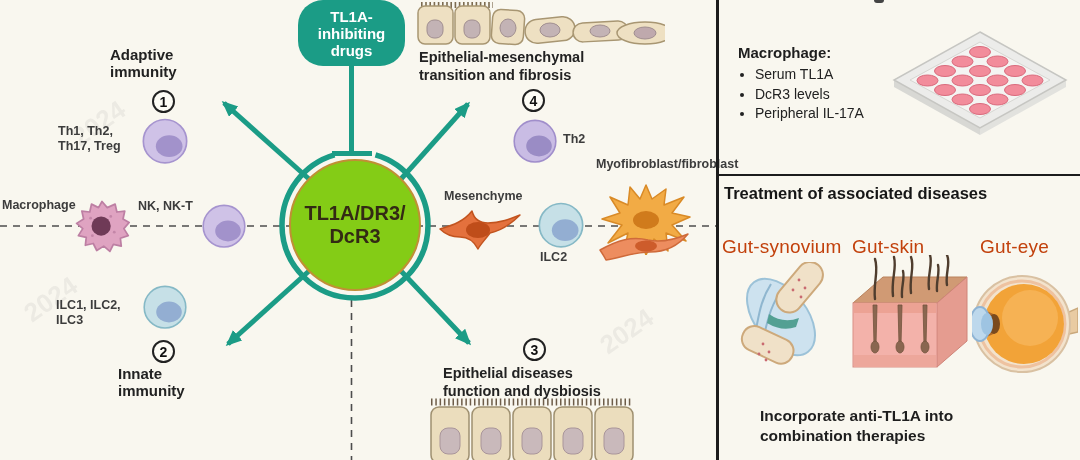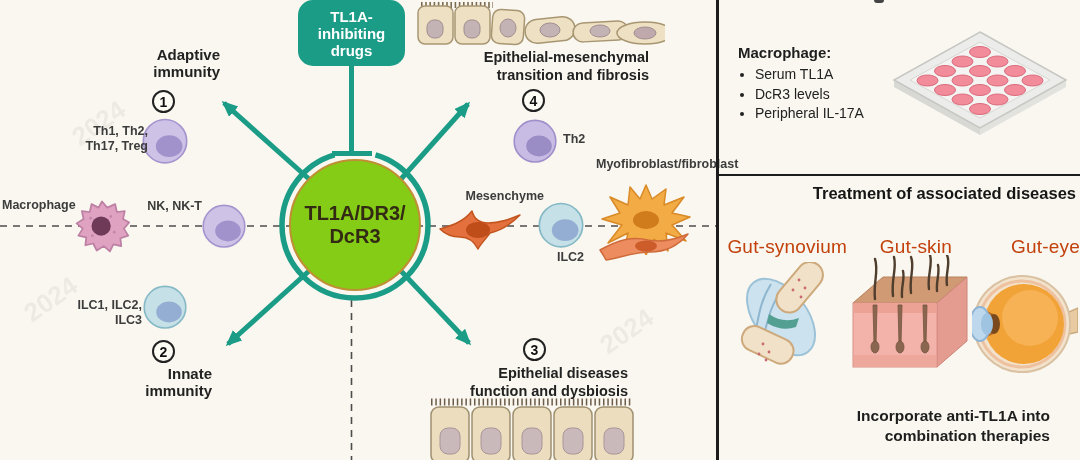--- a/index.html
+++ b/index.html
@@ -1,37 +1,37 @@
 <!DOCTYPE html>
 <html><head>
 <meta charset="utf-8">
 <style>
   html,body{margin:0;padding:0;}
   .canvas{
     position:relative;width:1080px;height:460px;overflow:hidden;
     background:#f9f7ef;font-family:"Liberation Sans",sans-serif;color:#262626;
   }
   .abs{position:absolute;}
-  .ctr{text-align:right;}
+  .ctr{text-align:left;}
   .qtitle{font-weight:bold;font-size:15px;line-height:17px;color:#222;}
   .qtitle-lg{font-weight:bold;font-size:14.5px;line-height:18px;color:#222;}
   .cell-lbl{font-weight:bold;font-size:12.5px;line-height:14.5px;color:#3c3c3c;}
   .badge{
     width:23px;height:23px;border:2px solid #222;border-radius:50%;
     background:#fdfcf5;display:flex;align-items:center;justify-content:center;
     font-weight:bold;font-size:14px;color:#111;box-sizing:border-box;
   }
   .hub{
     left:289px;top:159px;width:132px;height:132px;border-radius:50%;
     background:#84cc16;border:2px solid #c08f35;box-sizing:border-box;
     display:flex;flex-direction:column;align-items:center;justify-content:center;
     font-weight:bold;font-size:20px;line-height:23px;color:#332a14;text-align:center;
   }
   .inhibitor-box{
-    left:298px;top:0px;width:107px;height:66px;border-radius:15px;
+    left:298px;top:0px;width:107px;height:66px;border-radius:25px;
     background:#1b9c86;color:#ffffff;font-weight:bold;font-size:15px;line-height:17px;
     display:flex;align-items:center;justify-content:center;text-align:center;
     padding:2px 6px;box-sizing:border-box;
   }
   .divider-v{left:716px;top:0;width:3px;height:460px;background:#1c1c1c;}
   .divider-h{left:719px;top:174px;width:361px;height:2px;background:#1c1c1c;}
   .bm-title{font-weight:bold;font-size:15px;color:#1e1e1e;}
   .bm-list{margin:4px 0 0 17px;padding:0;font-size:14px;line-height:19.5px;color:#222;}
   .bm-list li{margin:0;}
   .treat-title{font-weight:bold;font-size:16.5px;color:#161616;}

